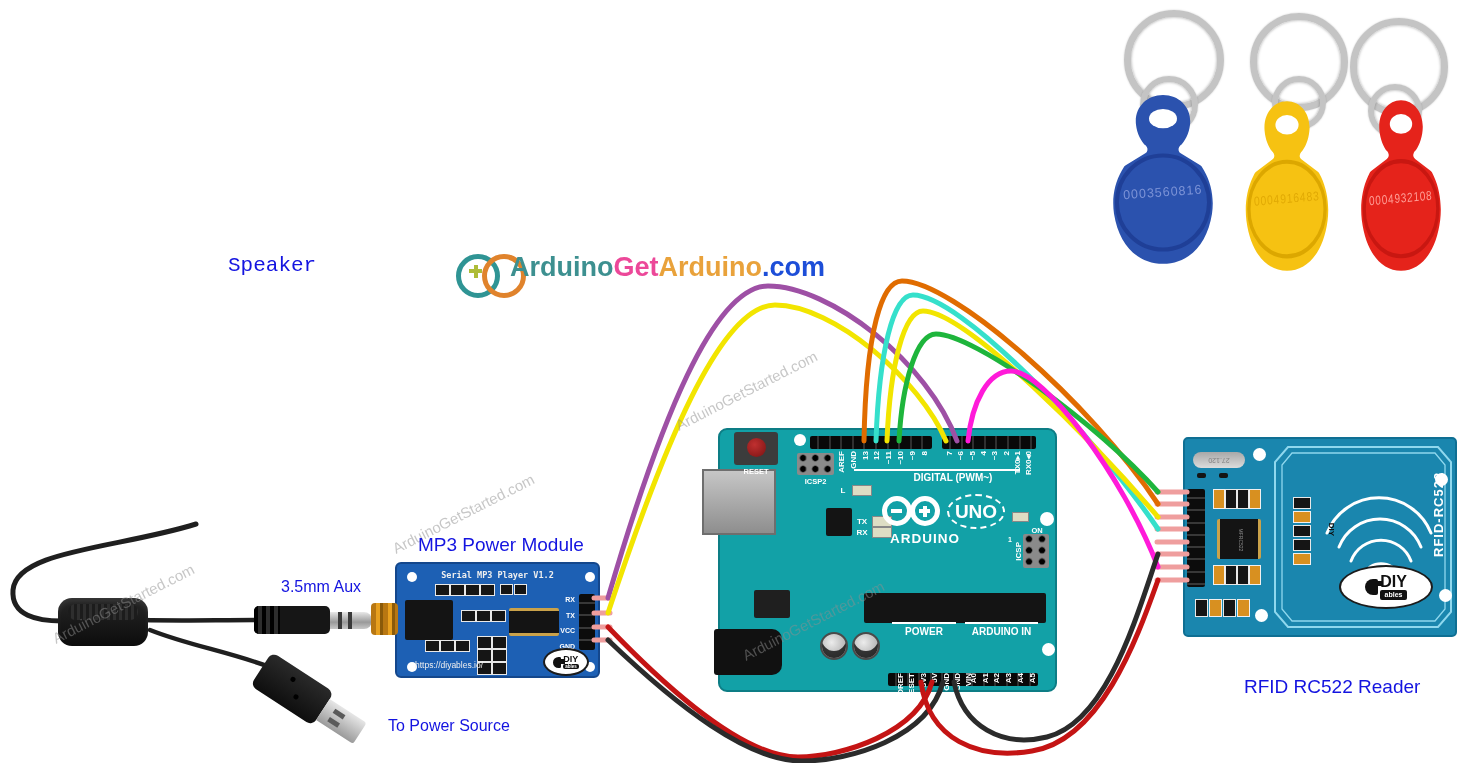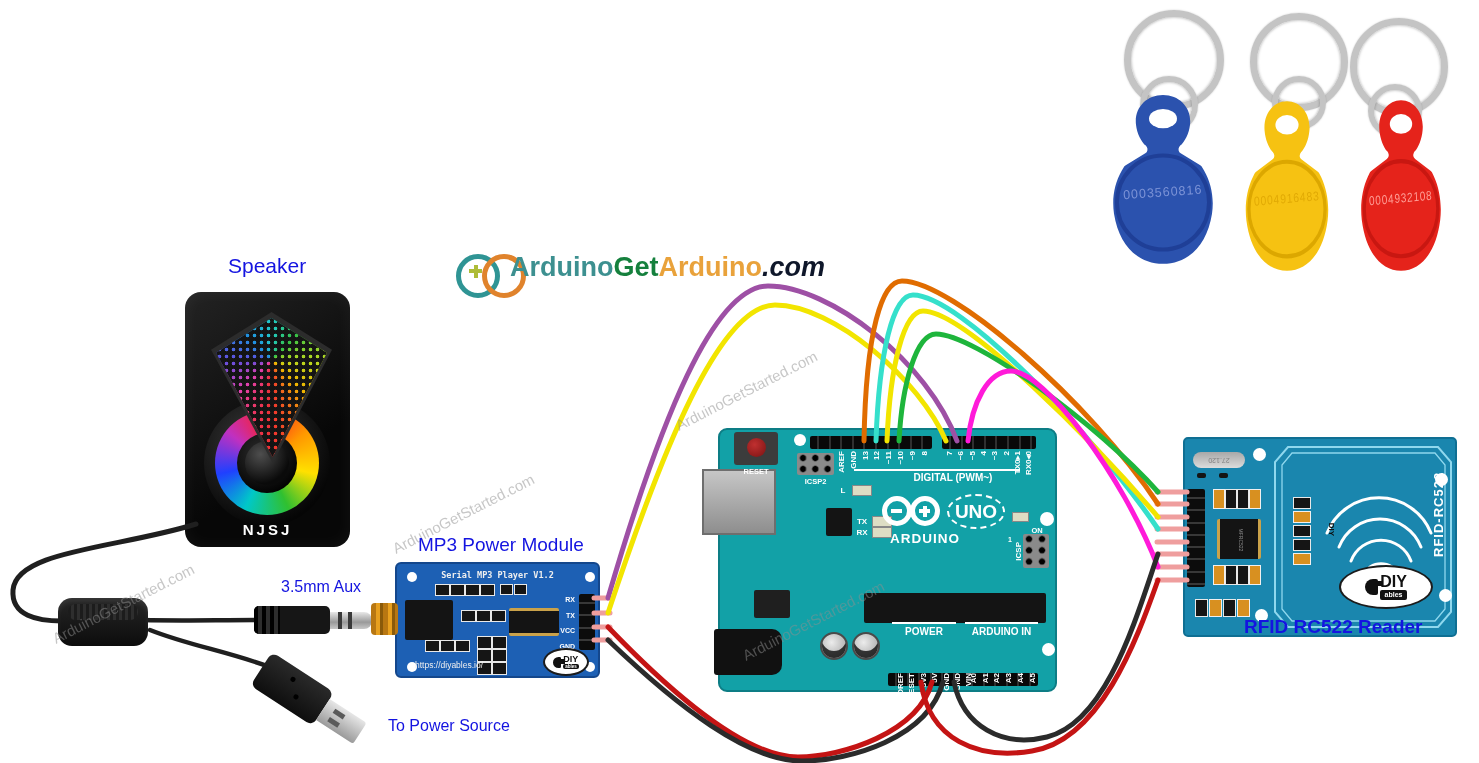--- a/index.html
+++ b/index.html
@@ -105,21 +105,21 @@
   <div class="wm" style="left:385px;top:505px;">ArduinoGetStarted.com</div>
   <div class="wm" style="left:668px;top:382px;">ArduinoGetStarted.com</div>
   <div class="wm" style="left:735px;top:612px;">ArduinoGetStarted.com</div>
 
   <div class="ags-logo">
     <div class="ags-ring" style="left:6px;top:16px;border:5px solid #2f9494;"></div>
     <div class="ags-ring" style="left:32px;top:16px;border:5px solid #e0832c;"></div>
     <div class="abs" style="left:19px;top:31px;width:13px;height:4px;background:#aebc38;"></div>
     <div class="abs" style="left:23.5px;top:26.5px;width:4px;height:13px;background:#aebc38;"></div>
     <div class="ags-text">
-      <span style="color:#3d9090;">Arduino</span><span style="color:#15803d;">Get</span><span style="color:#e9a23b;">Arduino</span><span style="color:#0f172a;font-style:italic;">.com</span>
+      <span style="color:#3d9090;">Arduino</span><span style="color:#ec4899;">Get</span><span style="color:#e9a23b;">Arduino</span><span style="color:#1d4ed8;">.com</span>
     </div>
   </div>
 
   <div class="ring" style="left:1124px;top:10px;width:86px;height:86px;"></div>
   <div class="ring small" style="left:1140px;top:76px;width:46px;height:46px;"></div>
   <div class="ring" style="left:1250px;top:13px;width:84px;height:84px;"></div>
   <div class="ring small" style="left:1272px;top:76px;width:42px;height:42px;"></div>
   <div class="ring" style="left:1350px;top:18px;width:84px;height:84px;"></div>
   <div class="ring small" style="left:1368px;top:84px;width:42px;height:42px;"></div>
 
@@ -141,30 +141,21 @@
   </svg>
   <svg class="fob" style="left:1345px;top:95px;" width="112" height="184" viewBox="0 0 140 178" preserveAspectRatio="none">
     <path d="M70,5 C87,5 99,18 97,34 C96,43 92,50 87,55 C111,69 123,94 119,121 C114,152 95,170 70,170 C45,170 26,152 21,121 C17,94 29,69 53,55 C48,50 44,43 43,34 C41,18 53,5 70,5 Z" fill="#e5231b"></path>
     <ellipse cx="70" cy="28" rx="14" ry="9.5" fill="#ffffff"></ellipse>
     <line x1="30" y1="70" x2="50" y2="58" stroke="#ffffff" stroke-width="9" stroke-linecap="round"></line>
     <line x1="90" y1="58" x2="110" y2="70" stroke="#ffffff" stroke-width="9" stroke-linecap="round"></line>
     <circle cx="70" cy="110" r="46" fill="none" stroke-width="4" stroke="#c81711"></circle>
     <text x="70" y="104" font-size="12.5" text-anchor="middle" letter-spacing="1" transform="rotate(-4 70 104)" fill="#ff9d96">0004932108</text>
   </svg>
 
-  <div class="complabel" style="left:228px;top:254px;font-size:21px;">Speaker</div>
-  <div class="speaker">
-    <div class="spk-bezel"></div>
-    <div class="spk-rainbow"></div>
-    <div class="spk-inner"></div>
-    <div class="spk-dome"></div>
-    <div class="kite-outer"></div>
-    <div class="kite-inner"></div>
-    <div class="spk-brand">NJSJ</div>
-  </div>
+  <div class="complabel" style="left:228px;top:254px;font-size:21px;font-family:Liberation Mono, monospace;">Speaker</div>
 
   <svg class="abs" style="left:0;top:0;z-index:5;" width="1479" height="763" viewBox="0 0 1479 763" fill="none">
 
     <path stroke-width="5" stroke-linecap="round" d="M196,524 C120,548 16,550 13,590 C11,616 38,621 62,621" stroke="#1f1f1f"></path>
     <path stroke-width="4.5" stroke-linecap="round" d="M143,620 C180,621 215,620 260,620" stroke="#1f1f1f"></path>
     <path stroke-width="4.5" stroke-linecap="round" d="M150,630 C190,646 232,652 278,670" stroke="#1f1f1f"></path>
 
     <g stroke="#ef9e9e" stroke-width="5" stroke-linecap="round">
       <line x1="594" y1="598" x2="610" y2="598"></line>
         <line x1="594" y1="613" x2="610" y2="613"></line>
@@ -398,15 +389,15 @@
     <div class="smd or" style="left:52px;top:160px;width:11px;height:16px;"></div>
     <div class="abs" style="left:140px;top:86px;transform:rotate(90deg);color:#0d0d0d;font-size:8px;font-weight:900;">DIY</div>
     <div class="oval-logo" style="left:154px;top:126px;width:90px;height:40px;">
       <div class="diy-glyph"></div>
       <div>
         <div class="diy-txt" style="font-size:16px;">DIY</div>
         <div class="ables-chip" style="font-size:7px;text-align:center;">ables</div>
       </div>
     </div>
   </div>
-  <div class="complabel" style="left:1244px;top:616px;font-weight:bold;">RFID RC522 Reader</div>
+  <div class="complabel" style="left:1244px;top:676px;">RFID RC522 Reader</div>
 
 </div>
 
 </body></html>

